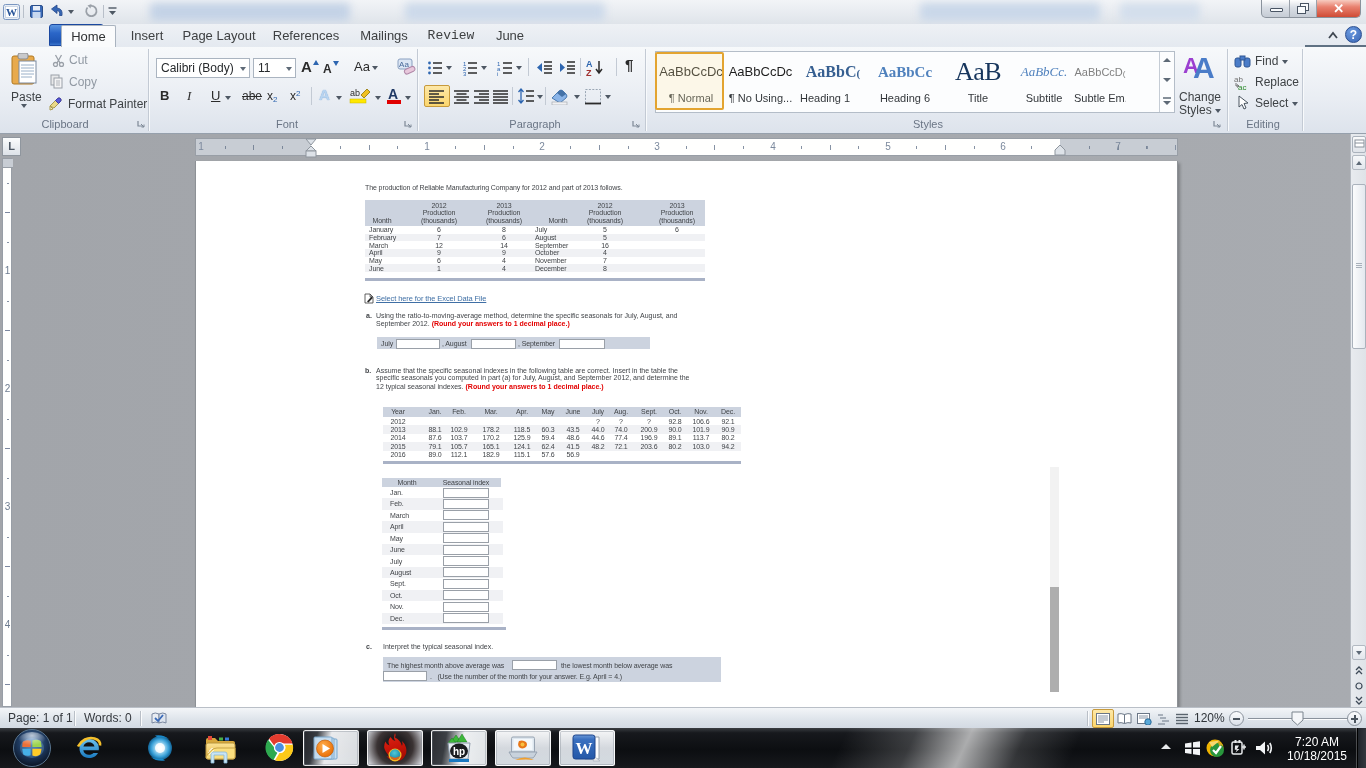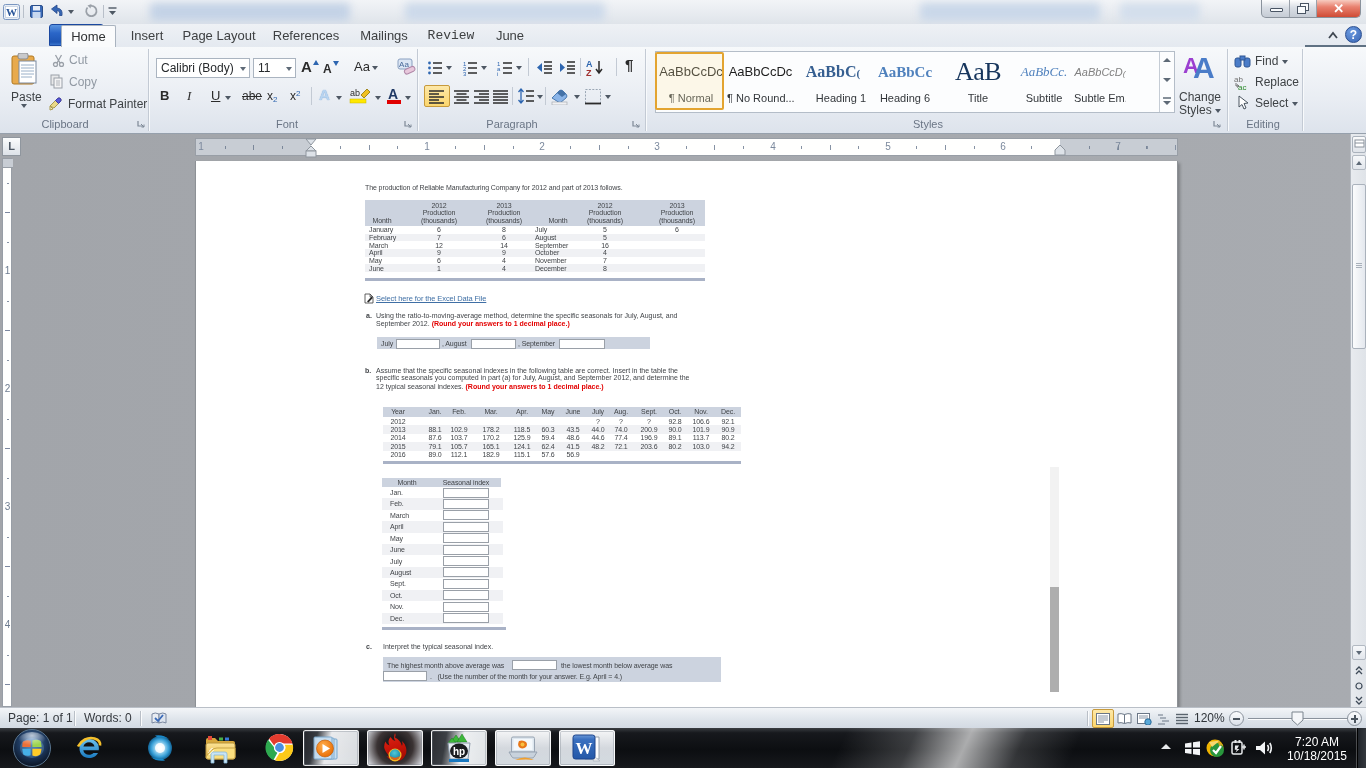--- a/index.html
+++ b/index.html
@@ -345,40 +345,40 @@
 <svg style="position:absolute;left:604px;top:47px;" width="8" height="6" viewBox="0 0 8 6">
         <path d="M1 1 L4 5 L7 1" fill="#4e5864"></path>
       </svg>
 <div style="left:655px;top:4px;width:520px;height:62px;background:#fcfdfe;border:1px solid #b4bdc8;"></div>
 <div style="left:657px;top:6px;width:68px;height:56px;overflow:hidden;">
         <div style="position:absolute;left:0;right:0;top:5px;height:28px;line-height:28px;text-align:center;white-space:nowrap;font-size:13px;color:#1d1d1d;">AaBbCcDc</div>
         <div style="position:absolute;left:0;right:0;top:39px;text-align:center;white-space:nowrap;font-size:11px;color:#33373b;">¶ Normal</div>
       </div>
 <div style="left:727px;top:6px;width:67px;height:56px;overflow:hidden;">
         <div style="position:absolute;left:0;right:0;top:5px;height:28px;line-height:28px;text-align:center;white-space:nowrap;font-size:13px;color:#1d1d1d;">AaBbCcDc</div>
-        <div style="position:absolute;left:0;right:0;top:39px;text-align:center;white-space:nowrap;font-size:11px;color:#33373b;">¶ No Round...</div>
+        <div style="position:absolute;left:0;right:0;top:39px;text-align:center;white-space:nowrap;font-size:11px;color:#33373b;">¶ No Using...</div>
       </div>
 <div style="left:800px;top:6px;width:66px;height:56px;overflow:hidden;">
         <div style="position:absolute;left:0;right:0;top:5px;height:28px;line-height:28px;text-align:center;white-space:nowrap;font-size:16px;font-weight:bold;color:#365f91;font-family:'Liberation Serif',serif;">AaBbC<span style="font-size:11px;">(</span></div>
-        <div style="position:absolute;left:0;right:0;top:39px;text-align:right;white-space:nowrap;font-size:11px;color:#33373b;">Heading 1</div>
+        <div style="position:absolute;left:0;right:0;top:39px;text-align:left;white-space:nowrap;font-size:11px;color:#33373b;">Heading 1</div>
       </div>
 <div style="left:872px;top:6px;width:66px;height:56px;overflow:hidden;">
         <div style="position:absolute;left:0;right:0;top:5px;height:28px;line-height:28px;text-align:center;white-space:nowrap;font-size:15px;font-weight:bold;color:#4f81bd;font-family:'Liberation Serif',serif;">AaBbCc</div>
         <div style="position:absolute;left:0;right:0;top:39px;text-align:center;white-space:nowrap;font-size:11px;color:#33373b;">Heading 6</div>
       </div>
 <div style="left:944px;top:6px;width:68px;height:56px;overflow:hidden;">
         <div style="position:absolute;left:0;right:0;top:5px;height:28px;line-height:28px;text-align:center;white-space:nowrap;font-size:26px;color:#17365d;font-family:'Liberation Serif',serif;letter-spacing:-0.5px;">AaB</div>
         <div style="position:absolute;left:0;right:0;top:39px;text-align:center;white-space:nowrap;font-size:11px;color:#33373b;">Title</div>
       </div>
 <div style="left:1016px;top:6px;width:56px;height:56px;overflow:hidden;">
         <div style="position:absolute;left:0;right:0;top:5px;height:28px;line-height:28px;text-align:center;white-space:nowrap;font-size:13px;font-style:italic;color:#4f81bd;font-family:'Liberation Serif',serif;">AaBbCc.</div>
         <div style="position:absolute;left:0;right:0;top:39px;text-align:center;white-space:nowrap;font-size:11px;color:#33373b;">Subtitle</div>
       </div>
 <div style="left:1074px;top:6px;width:52px;height:56px;overflow:hidden;">
-        <div style="position:absolute;left:0;right:0;top:5px;height:28px;line-height:28px;text-align:center;white-space:nowrap;font-size:11px;font-style:italic;color:#808080;">AaBbCcD<span style="font-size:8px;">(</span></div>
+        <div style="position:absolute;left:0;right:0;top:5px;height:28px;line-height:28px;text-align:center;white-space:nowrap;font-size:11px;color:#808080;">AaBbCcD<span style="font-size:8px;">(</span></div>
         <div style="position:absolute;left:0;right:0;top:39px;text-align:center;white-space:nowrap;font-size:11px;color:#33373b;">Subtle Em...</div>
       </div>
 <div style="left:655px;top:5px;width:69px;height:58px;border:2px solid #e3a430;border-radius:2px;background:rgba(253,232,168,0.25);"></div>
 <div style="left:1159px;top:5px;width:15px;height:60px;border-left:1px solid #c5ccd5;"></div>
 <svg style="position:absolute;left:1162px;top:9px;" width="10" height="8" viewBox="0 0 10 8">
         <path d="M1 6 L5 2 L9 6" fill="#5e6a77"></path>
       </svg>
 <svg style="position:absolute;left:1162px;top:29px;" width="10" height="8" viewBox="0 0 10 8">
         <path d="M1 2 L5 6 L9 2" fill="#5e6a77"></path>
       </svg>
@@ -419,21 +419,21 @@
       <svg style="position:absolute;left:632px;top:73px;" width="9" height="9" viewBox="0 0 9 9">
 <path d="M1 1 L1 6 L6 6" fill="none" stroke="#7e8997" stroke-width="1.2"></path>
 <path d="M4 4 L7 7 M7 4.5 L7 7 L4.5 7" fill="none" stroke="#7e8997" stroke-width="1"></path>
       </svg>
       <svg style="position:absolute;left:1213px;top:73px;" width="9" height="9" viewBox="0 0 9 9">
 <path d="M1 1 L1 6 L6 6" fill="none" stroke="#7e8997" stroke-width="1.2"></path>
 <path d="M4 4 L7 7 M7 4.5 L7 7 L4.5 7" fill="none" stroke="#7e8997" stroke-width="1"></path>
       </svg>
 <div class="glabel" style="left:20px;width:90px;">Clipboard</div>
     <div class="glabel" style="left:242px;width:90px;">Font</div>
-    <div class="glabel" style="left:467px;width:90px;">Paragraph</div>
+    <div class="glabel" style="left:490px;width:90px;">Paragraph</div>
     <div class="glabel" style="left:883px;width:90px;">Styles</div>
     <div class="glabel" style="left:1218px;width:90px;">Editing</div>
   </div>
 
   <div id="docarea" class="abs">
     <div id="tabsel">L</div>
     <div id="hruler">
         <div class="active"></div>
 <div style="left:226px;top:2px;width:10px;text-align:center;font-size:10px;color:#7b899d;">1</div>
 <div style="left:341px;top:2px;width:10px;text-align:center;font-size:10px;color:#7b899d;">2</div>

